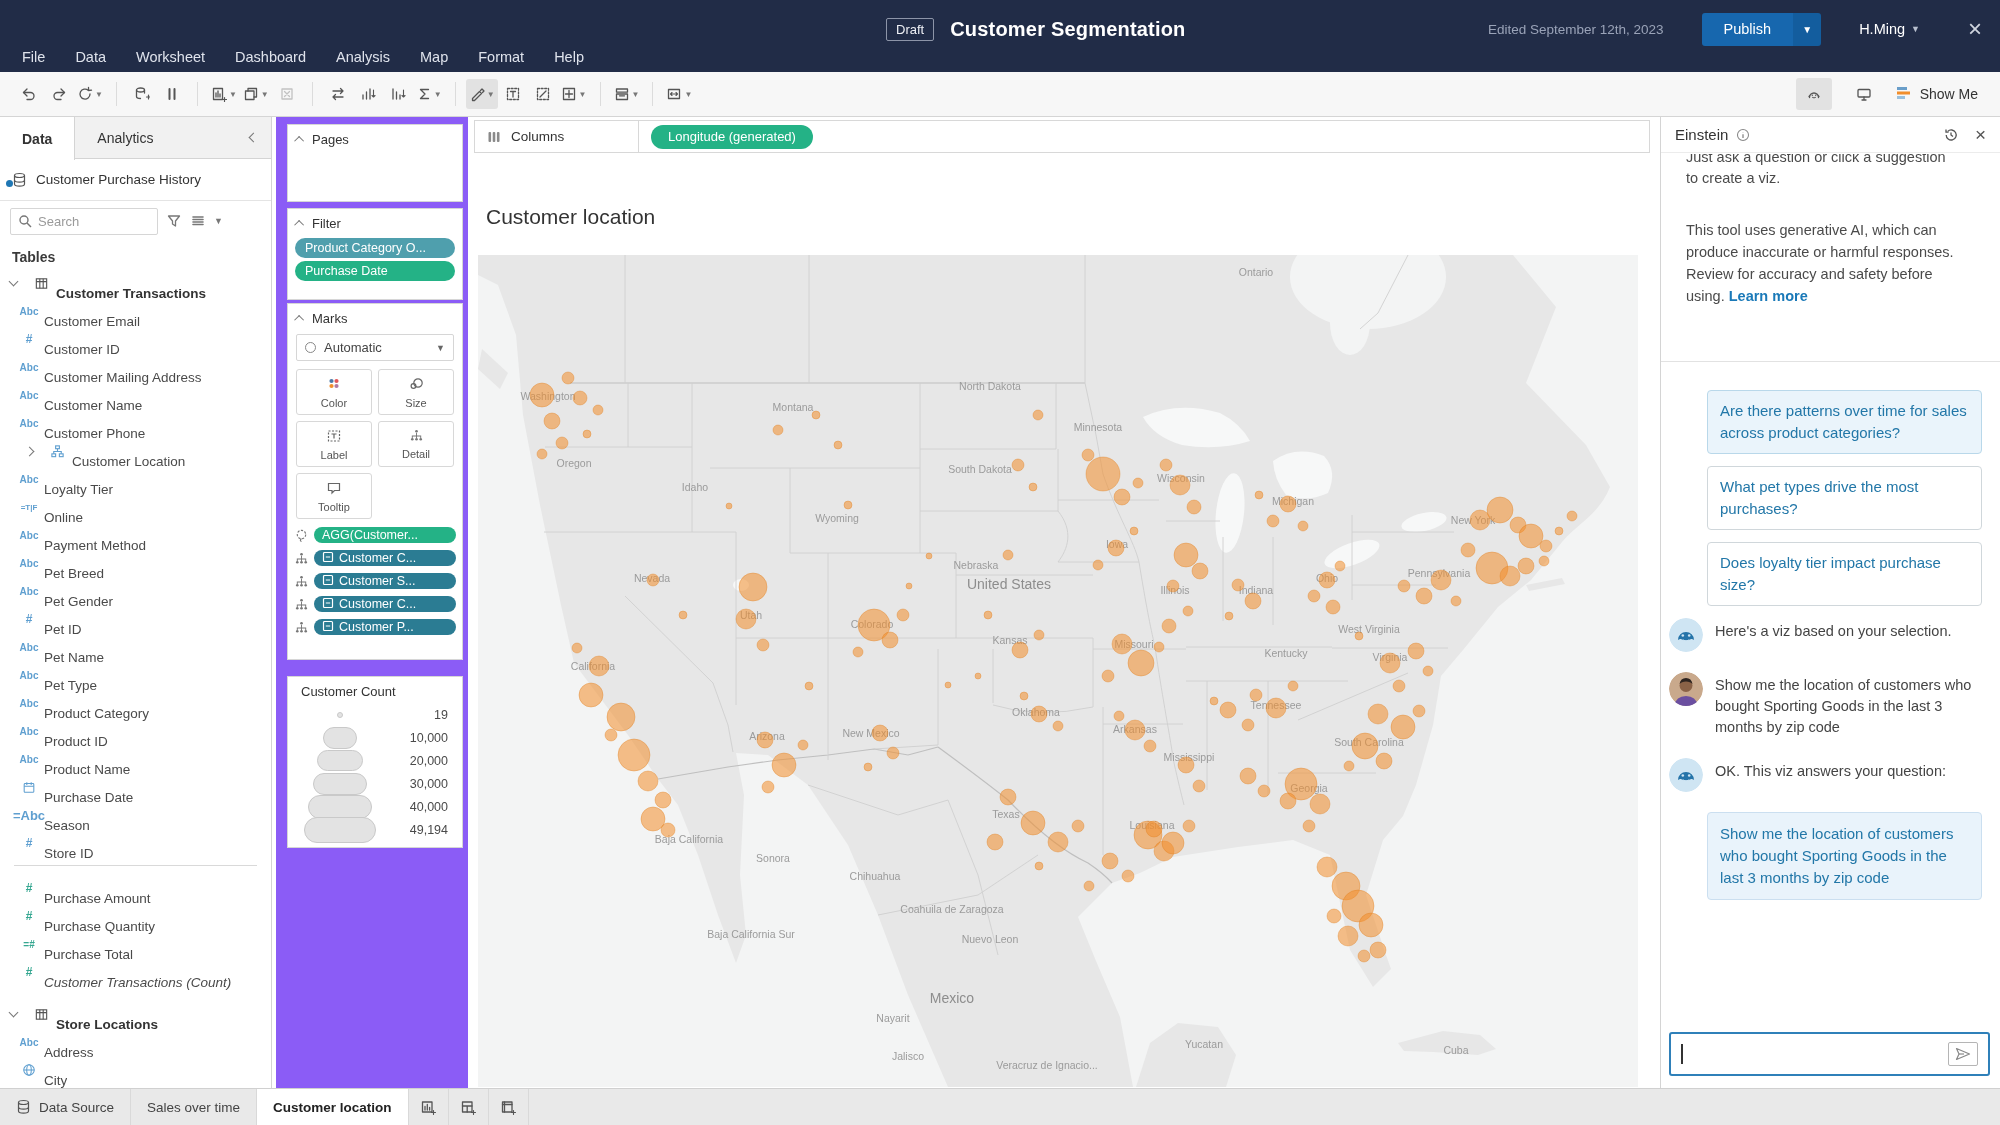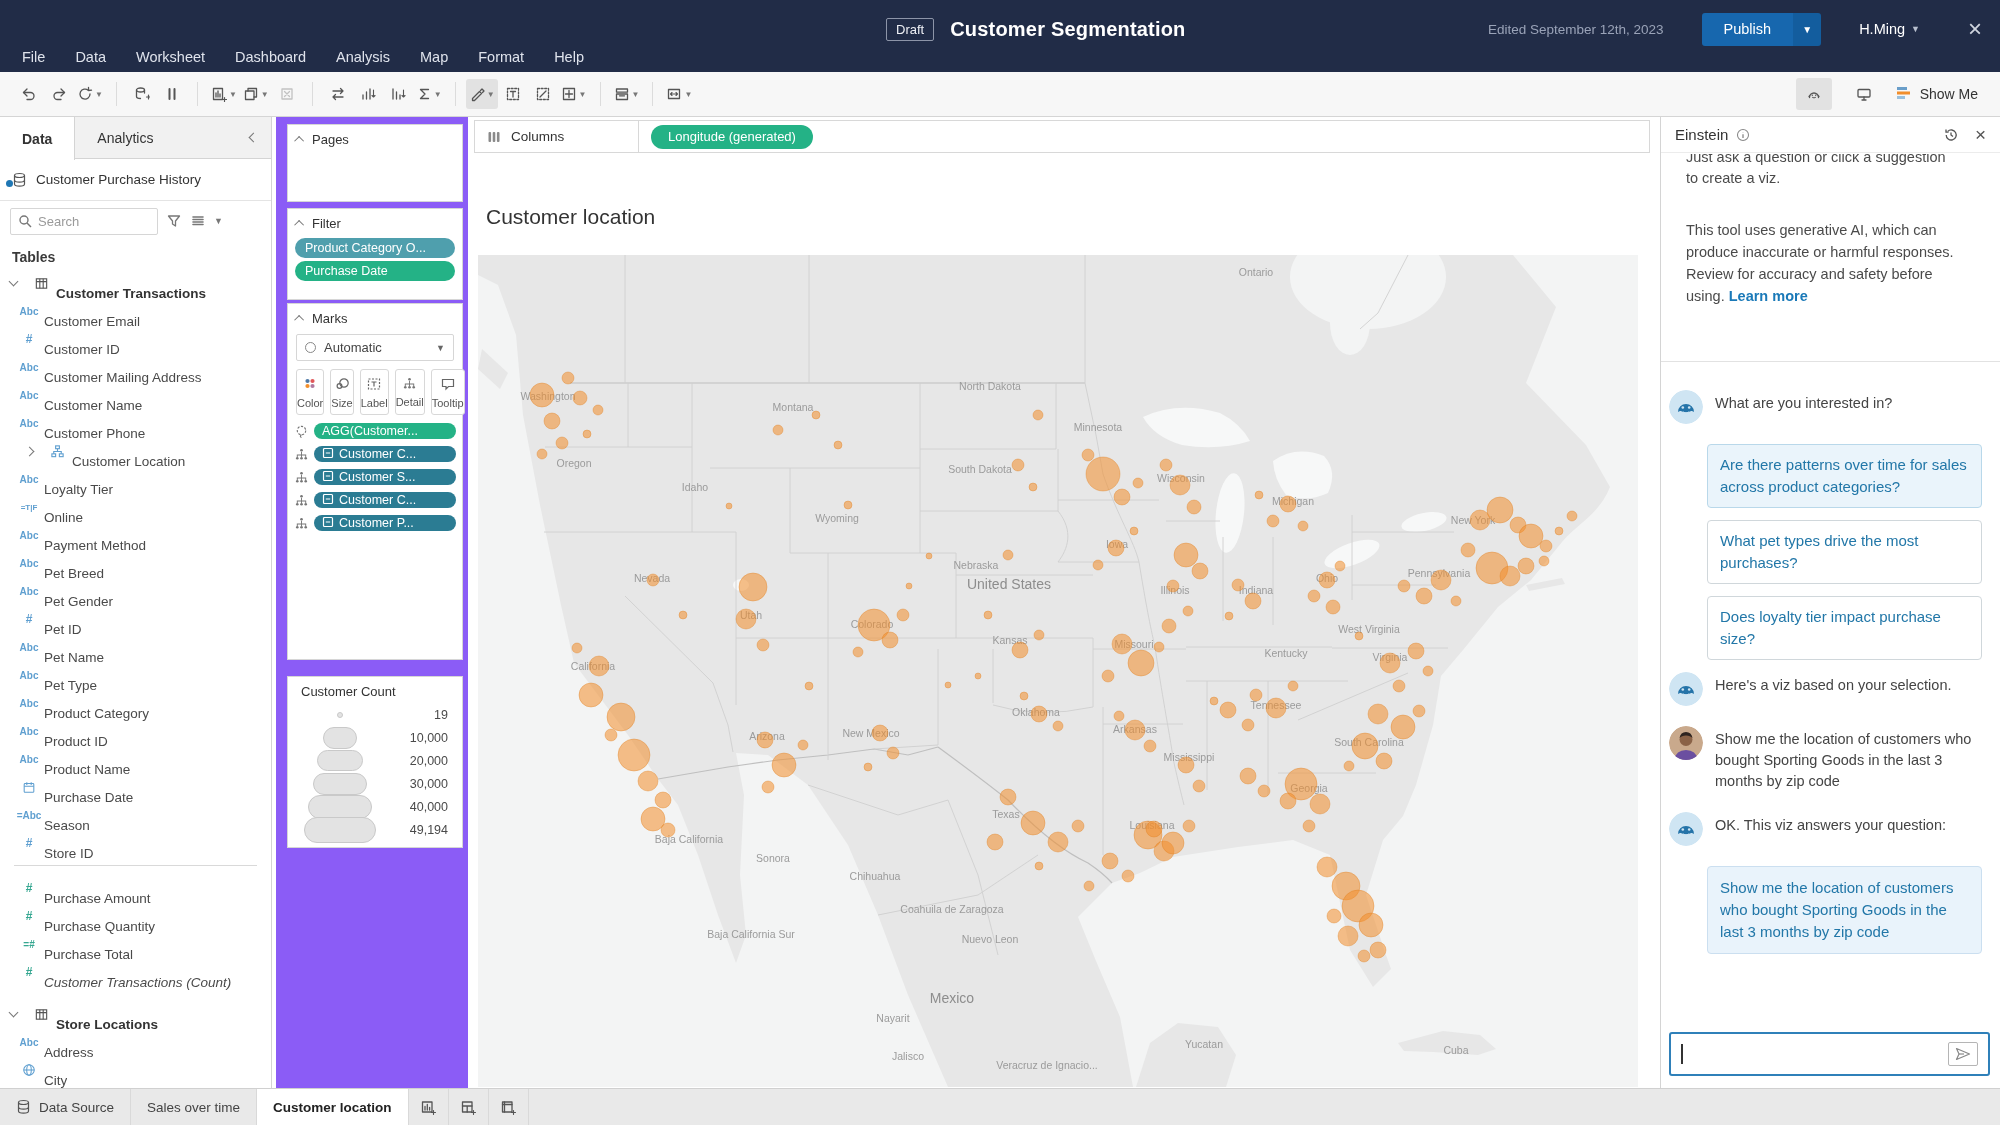--- a/index.html
+++ b/index.html
@@ -70,21 +70,21 @@
   #card-pages { top:7px; height:78px; }
   #card-filter { top:91px; height:92px; }
   #card-marks { top:186px; height:357px; }
   #card-legend { top:559px; height:172px; }
   .fpill { margin:3px 7px 0; height:20px; border-radius:10px; color:#fff; font-size:12.5px; display:flex; align-items:center; padding:0 10px; white-space:nowrap; overflow:hidden; cursor:pointer; }
   .fpill.teal { background:#4f9fad; }
   .fpill.green { background:#24b286; }
   .marktype { margin:4px 8px 8px; height:27px; border:1px solid #d6d6d6; border-radius:2px; display:flex; align-items:center; gap:8px; padding:0 8px; font-size:13px; color:#444; cursor:pointer; }
   .marktype .circ { width:11px; height:11px; border:1.4px solid #888; border-radius:50%; }
   .marktype .mcaret { margin-left:auto; font-size:9px; color:#666; }
-  .mbtns { display:grid; grid-template-columns:repeat(5,1fr); gap:6px; margin:0 8px 8px; }
+  .mbtns { display:grid; grid-template-columns:repeat(2,1fr); gap:6px; margin:0 8px 8px; }
   .mbtn { border:1px solid #d8d8d8; border-radius:3px; height:46px; display:flex; flex-direction:column; align-items:center; justify-content:center; gap:3px; font-size:11px; color:#555; cursor:pointer; background:#fff; }
   .mpills { margin:6px 6px 0; }
   .mprow { display:flex; align-items:center; gap:5px; margin-bottom:7px; }
   .mprow .lead { color:#888; display:flex; }
   .mpill { flex:1; height:16px; border-radius:10px; color:#fff; font-size:12.5px; display:flex; align-items:center; gap:5px; padding:0 8px; white-space:nowrap; overflow:hidden; cursor:pointer; }
   .mpill.green { background:#24b286; }
   .mpill.teal { background:#2b7c93; }
   .lrow { display:flex; align-items:center; height:23px; }
   .lshape-w { width:104px; display:flex; justify-content:center; }
   .lshape { background:#e3e3e3; border:1px solid #c9c9c9; }
@@ -504,21 +504,21 @@
             <svg width="14" height="15" viewBox="0 0 16 16" fill="none" stroke="#5f9fd0" stroke-width="1.2">
               <rect x="2.5" y="3.5" width="11" height="10" rx="1"></rect>
               <path d="M2.5 6.5 H13.5 M5.5 2 V5 M10.5 2 V5"></path>
             </svg>
           </span>
           <span class="lbl">Purchase Date</span>
         </div>
         <div class="frow">
           <span style="width:14px;flex:0 0 14px;"></span>
           <span class="ficon">
-            <span class="tAbc" style="font-size:10px;">=Abc</span>
+            <span class="tAbc" style="font-size:13px;">=Abc</span>
           </span>
           <span class="lbl">Season</span>
         </div>
         <div class="frow">
           <span style="width:14px;flex:0 0 14px;"></span>
           <span class="ficon">
             <span class="tnum">#</span>
           </span>
           <span class="lbl">Store ID</span>
         </div>
@@ -1104,30 +1104,20 @@
       </div>
     </div>
     <div class="e-body">
       <div class="e-intro">
         <div>Just ask a question or click a suggestion</div>
           <div>to create a viz.</div>
       </div>
       <div class="e-disc"><span>This tool uses generative AI, which can produce inaccurate or harmful responses. Review for accuracy and safety before using. </span><a>Learn more</a></div>
       <div class="e-div"></div>
       <div id="chat">
-          <div class="msg">
-            <span class="avatar"><svg width="34" height="34" viewBox="0 0 34 34">
-                <circle cx="17" cy="17" r="17" fill="#cfe5f3"></circle>
-                <path d="M9 22 a8 8 0 1 1 16 0 q-2-1.5-3-1 q-2 1.5-5 1.5 t-5-1.5 q-1-.5-3 1Z" fill="#2574a9"></path>
-                <circle cx="13.8" cy="17.5" r="1.3" fill="#cfe5f3"></circle>
-                <circle cx="20.2" cy="17.5" r="1.3" fill="#cfe5f3"></circle>
-                <path d="M13.5 21 q3.5 2.5 7 0 l-1 2.5 h-5Z" fill="#cfe5f3"></path>
-              </svg></span>
-            <p>What are you interested in?</p>
-          </div>
           <div class="sug sel">Are there patterns over time for sales across product categories?</div>
           <div class="sug">What pet types drive the most purchases?</div>
           <div class="sug">Does loyalty tier impact purchase size?</div>
           <div class="msg">
             <span class="avatar"><svg width="34" height="34" viewBox="0 0 34 34">
                 <circle cx="17" cy="17" r="17" fill="#cfe5f3"></circle>
                 <path d="M9 22 a8 8 0 1 1 16 0 q-2-1.5-3-1 q-2 1.5-5 1.5 t-5-1.5 q-1-.5-3 1Z" fill="#2574a9"></path>
                 <circle cx="13.8" cy="17.5" r="1.3" fill="#cfe5f3"></circle>
                 <circle cx="20.2" cy="17.5" r="1.3" fill="#cfe5f3"></circle>
                 <path d="M13.5 21 q3.5 2.5 7 0 l-1 2.5 h-5Z" fill="#cfe5f3"></path>

